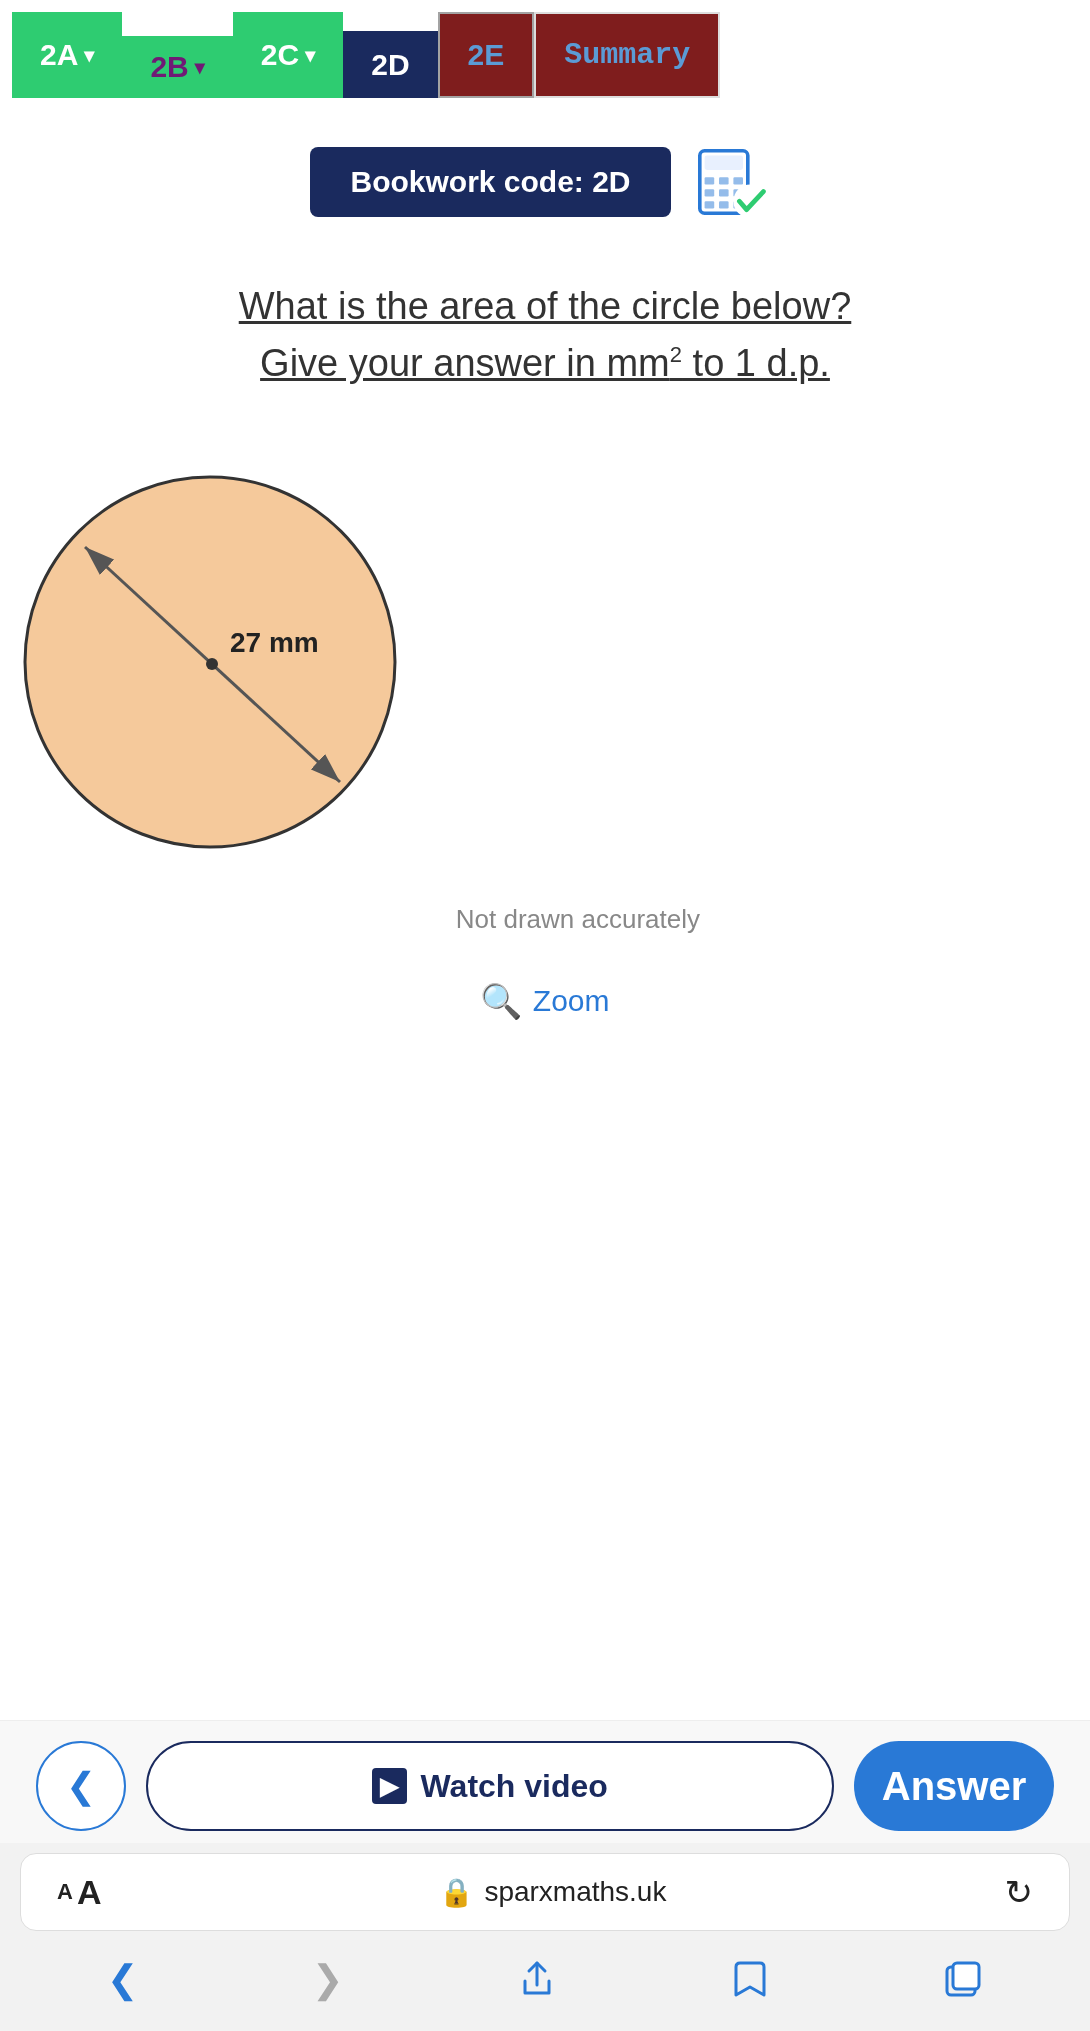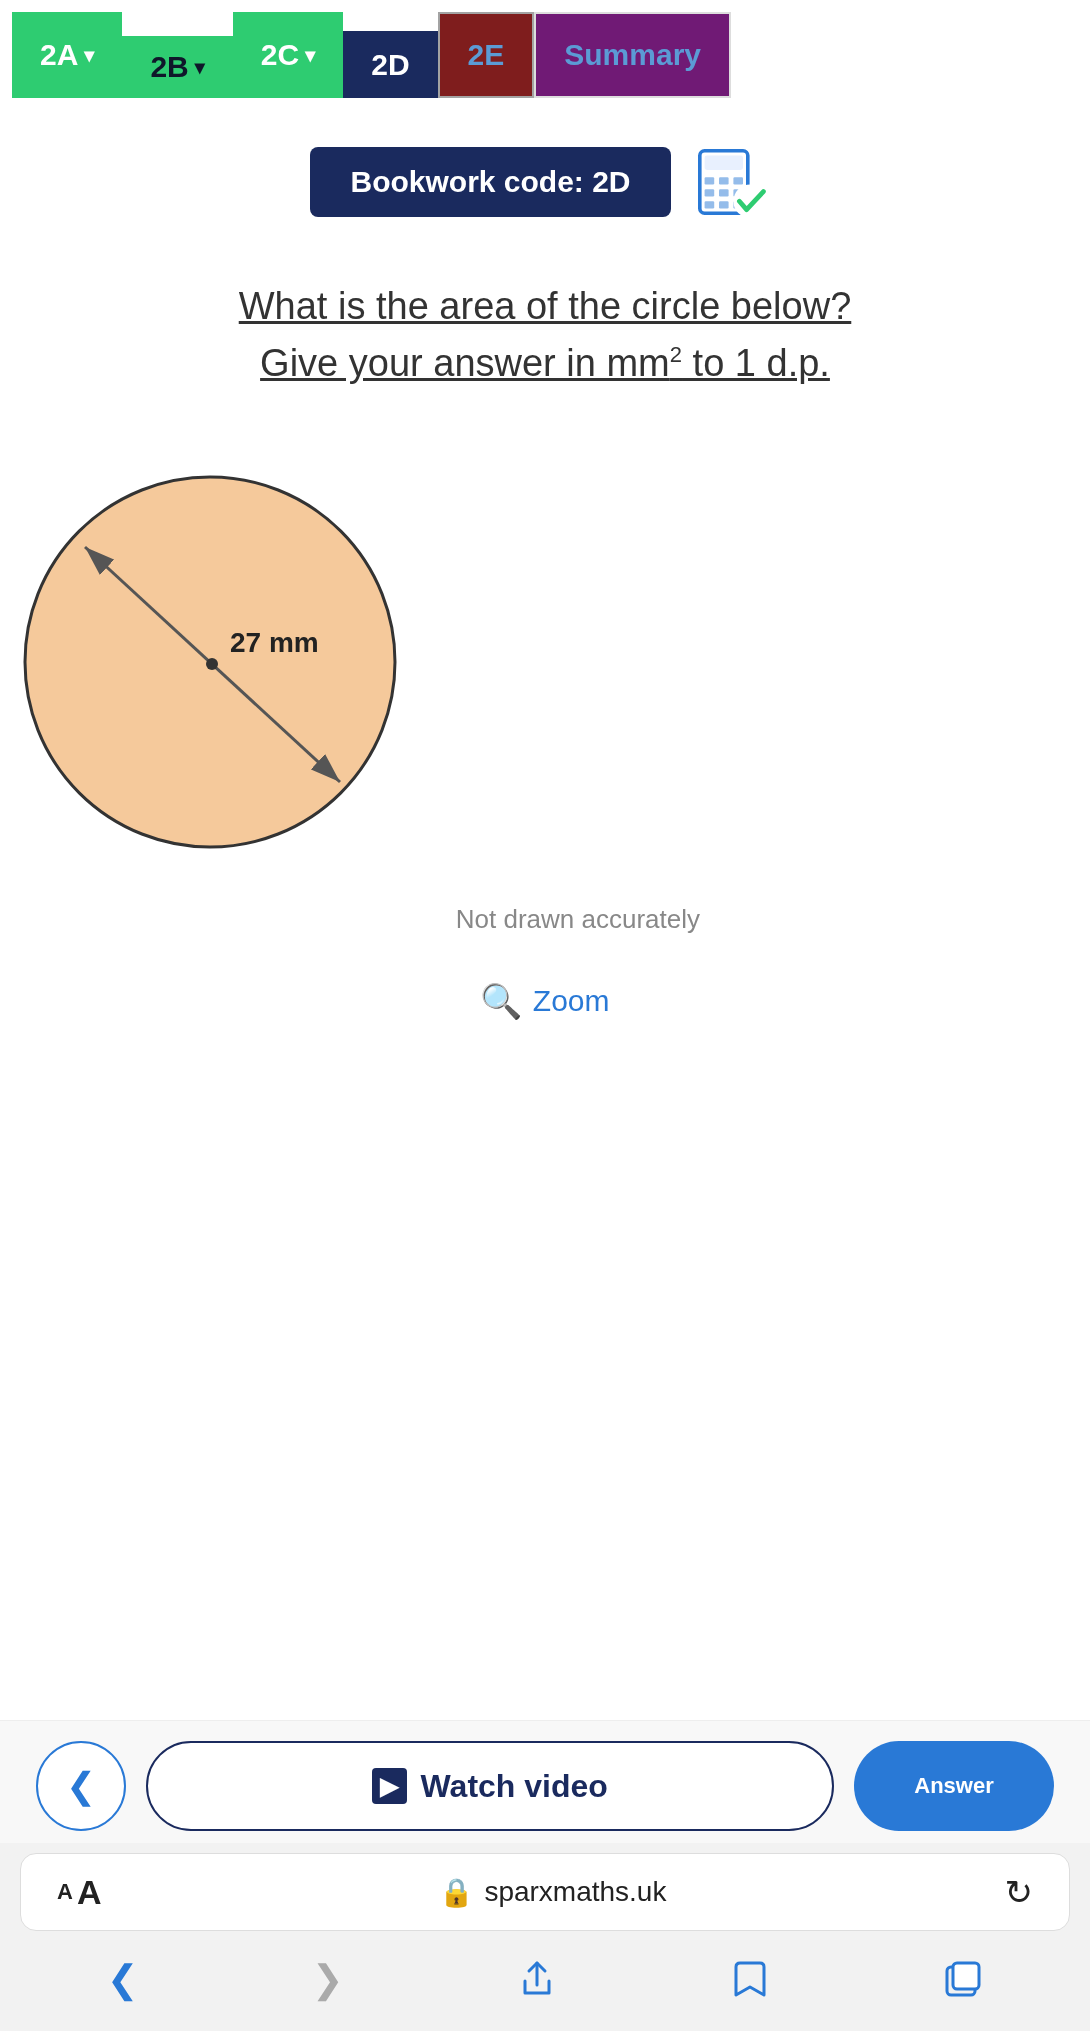--- a/index.html
+++ b/index.html
@@ -29,25 +29,25 @@
       font-size: 30px;
       font-weight: 700;
       border: none;
       cursor: pointer;
       border-radius: 0;
     }
     .tab-btn .chevron {
       font-size: 20px;
     }
     .tab-2a { background: #2ecc71; color: #fff; }
-    .tab-2b { background: #2ecc71; color: #0f172a; margin-top: 24px; }
+    .tab-2b { background: #2ecc71; color: #701a75; margin-top: 24px; }
     .tab-2c { background: #2ecc71; color: #fff; }
     .tab-2d-active { background: #1a2a5e; color: #fff; margin-top: 19px; }
     .tab-2e { background: #7f1d1d; color: #5b9bd5; border: 2px solid #a3a3a3; }
-    .tab-summary { background: #701a75; color: #5b9bd5; border: 2px solid #ddd; }
+    .tab-summary { background: #7f1d1d; color: #5b9bd5; border: 2px solid #ddd; font-family: Liberation Mono, monospace; }
 
     
     .bookwork-row {
       display: flex;
       align-items: center;
       justify-content: center;
       gap: 24px;
       padding: 36px 13px 20px 0;
     }
     .bookwork-badge {
@@ -165,21 +165,21 @@
       padding: 4px 8px;
       font-size: 24px;
     }
     .answer-btn {
       width: 200px;
       height: 90px;
       border-radius: 50px;
       border: none;
       background: #2979d6;
       color: #fff;
-      font-size: 22px;
+      font-size: 40px;
       font-weight: 700;
       cursor: pointer;
       flex-shrink: 0;
     }
 
     
     .browser-bar {
       position: fixed;
       bottom: 0;
       left: 0;

